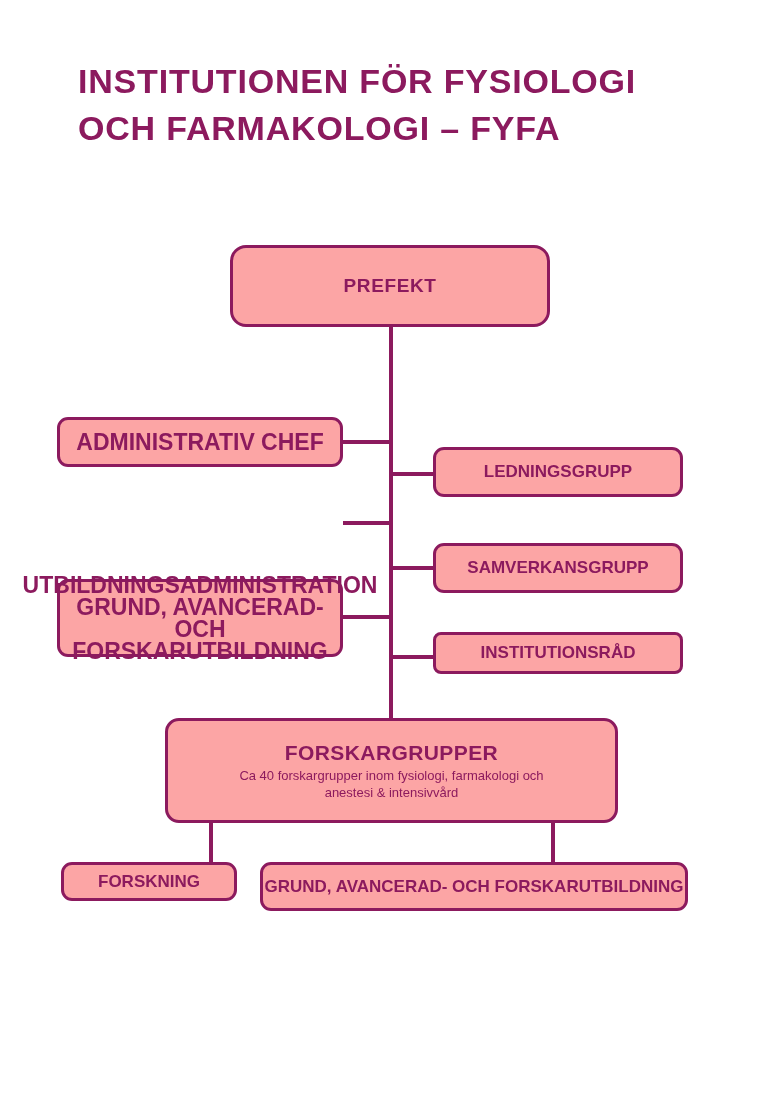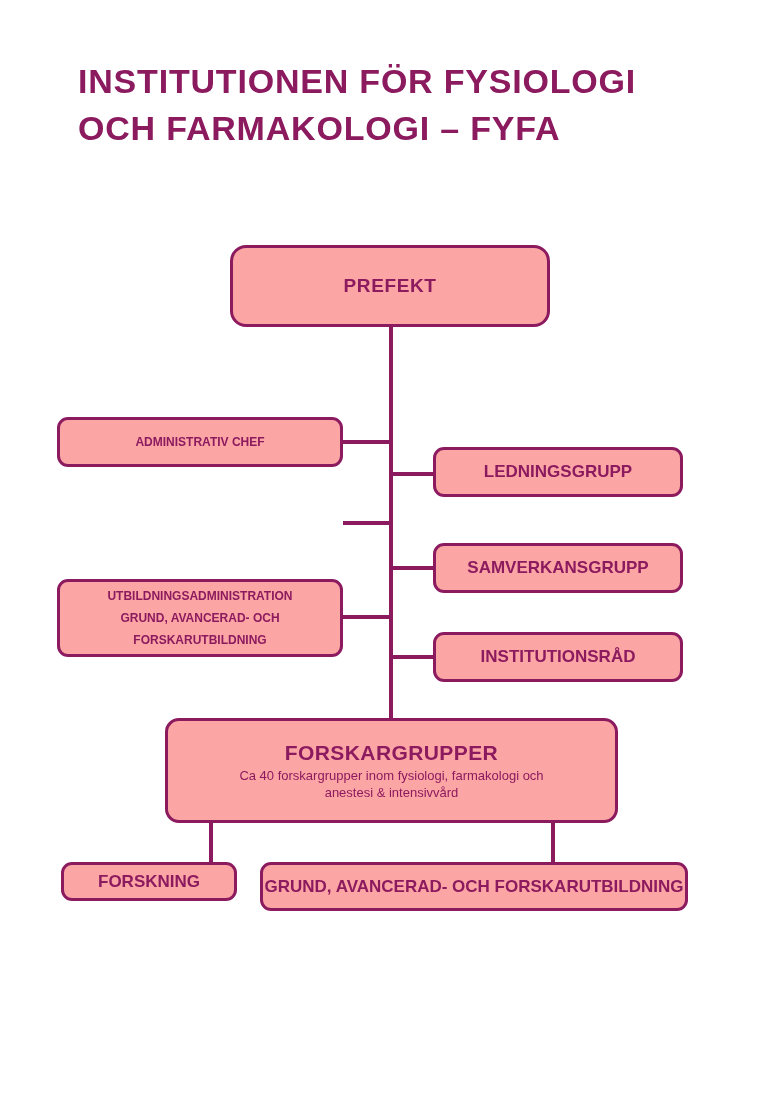--- a/index.html
+++ b/index.html
@@ -40,28 +40,28 @@
     align-items: center;
     justify-content: center;
     border-radius: 11px;
   }
   .box span { display: block; }
   #b-prefekt {
     left: 230px; top: 245px; width: 320px; height: 82px;
     border-width: 3.5px; border-radius: 16px;
     font-size: 19px; letter-spacing: 0.6px;
   }
-  .side-left  { left: 57px;  width: 286px; font-size: 12px; }
+  .side-left  { left: 57px;  width: 286px; font-size: 23px; }
   .side-right { left: 433px; width: 250px; font-size: 17px; }
   #b-admin      { top: 417px; height: 50px; }
   #b-facility   { top: 497px; height: 55px; line-height: 20px; }
   #b-utbildning { top: 579px; height: 78px; line-height: 22px; }
   #b-ledning    { top: 447px; height: 50px; }
   #b-samverkan  { top: 543px; height: 50px; }
-  #b-rad        { top: 632px; height: 50px; }
+  #b-rad        { top: 632px; height: 42px; border-radius: 8px; }
   #b-forskargrupper {
     left: 165px; top: 718px; width: 453px; height: 105px;
     border-width: 3.5px; border-radius: 14px;
   }
   #b-forskargrupper .fg-title {
     font-size: 21px; font-weight: bold; letter-spacing: 0.4px; margin-bottom: 2px;
   }
   #b-forskargrupper .fg-sub {
     font-size: 13px; font-weight: normal; line-height: 17px;
   }

